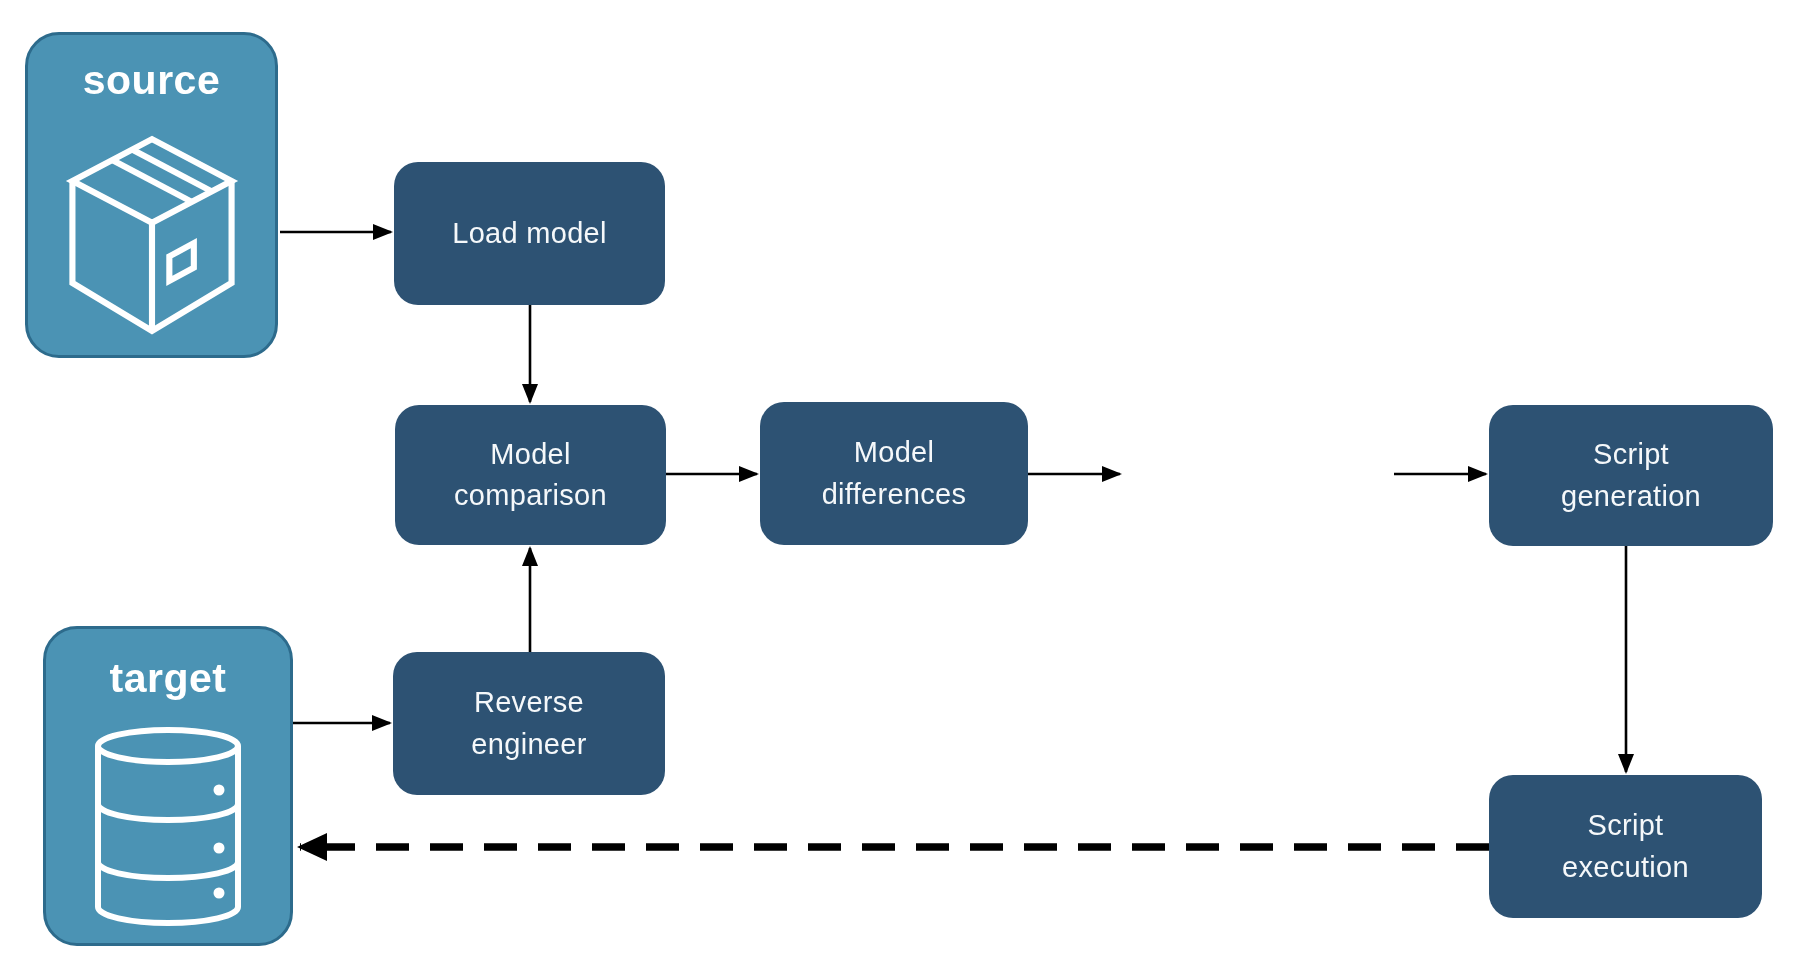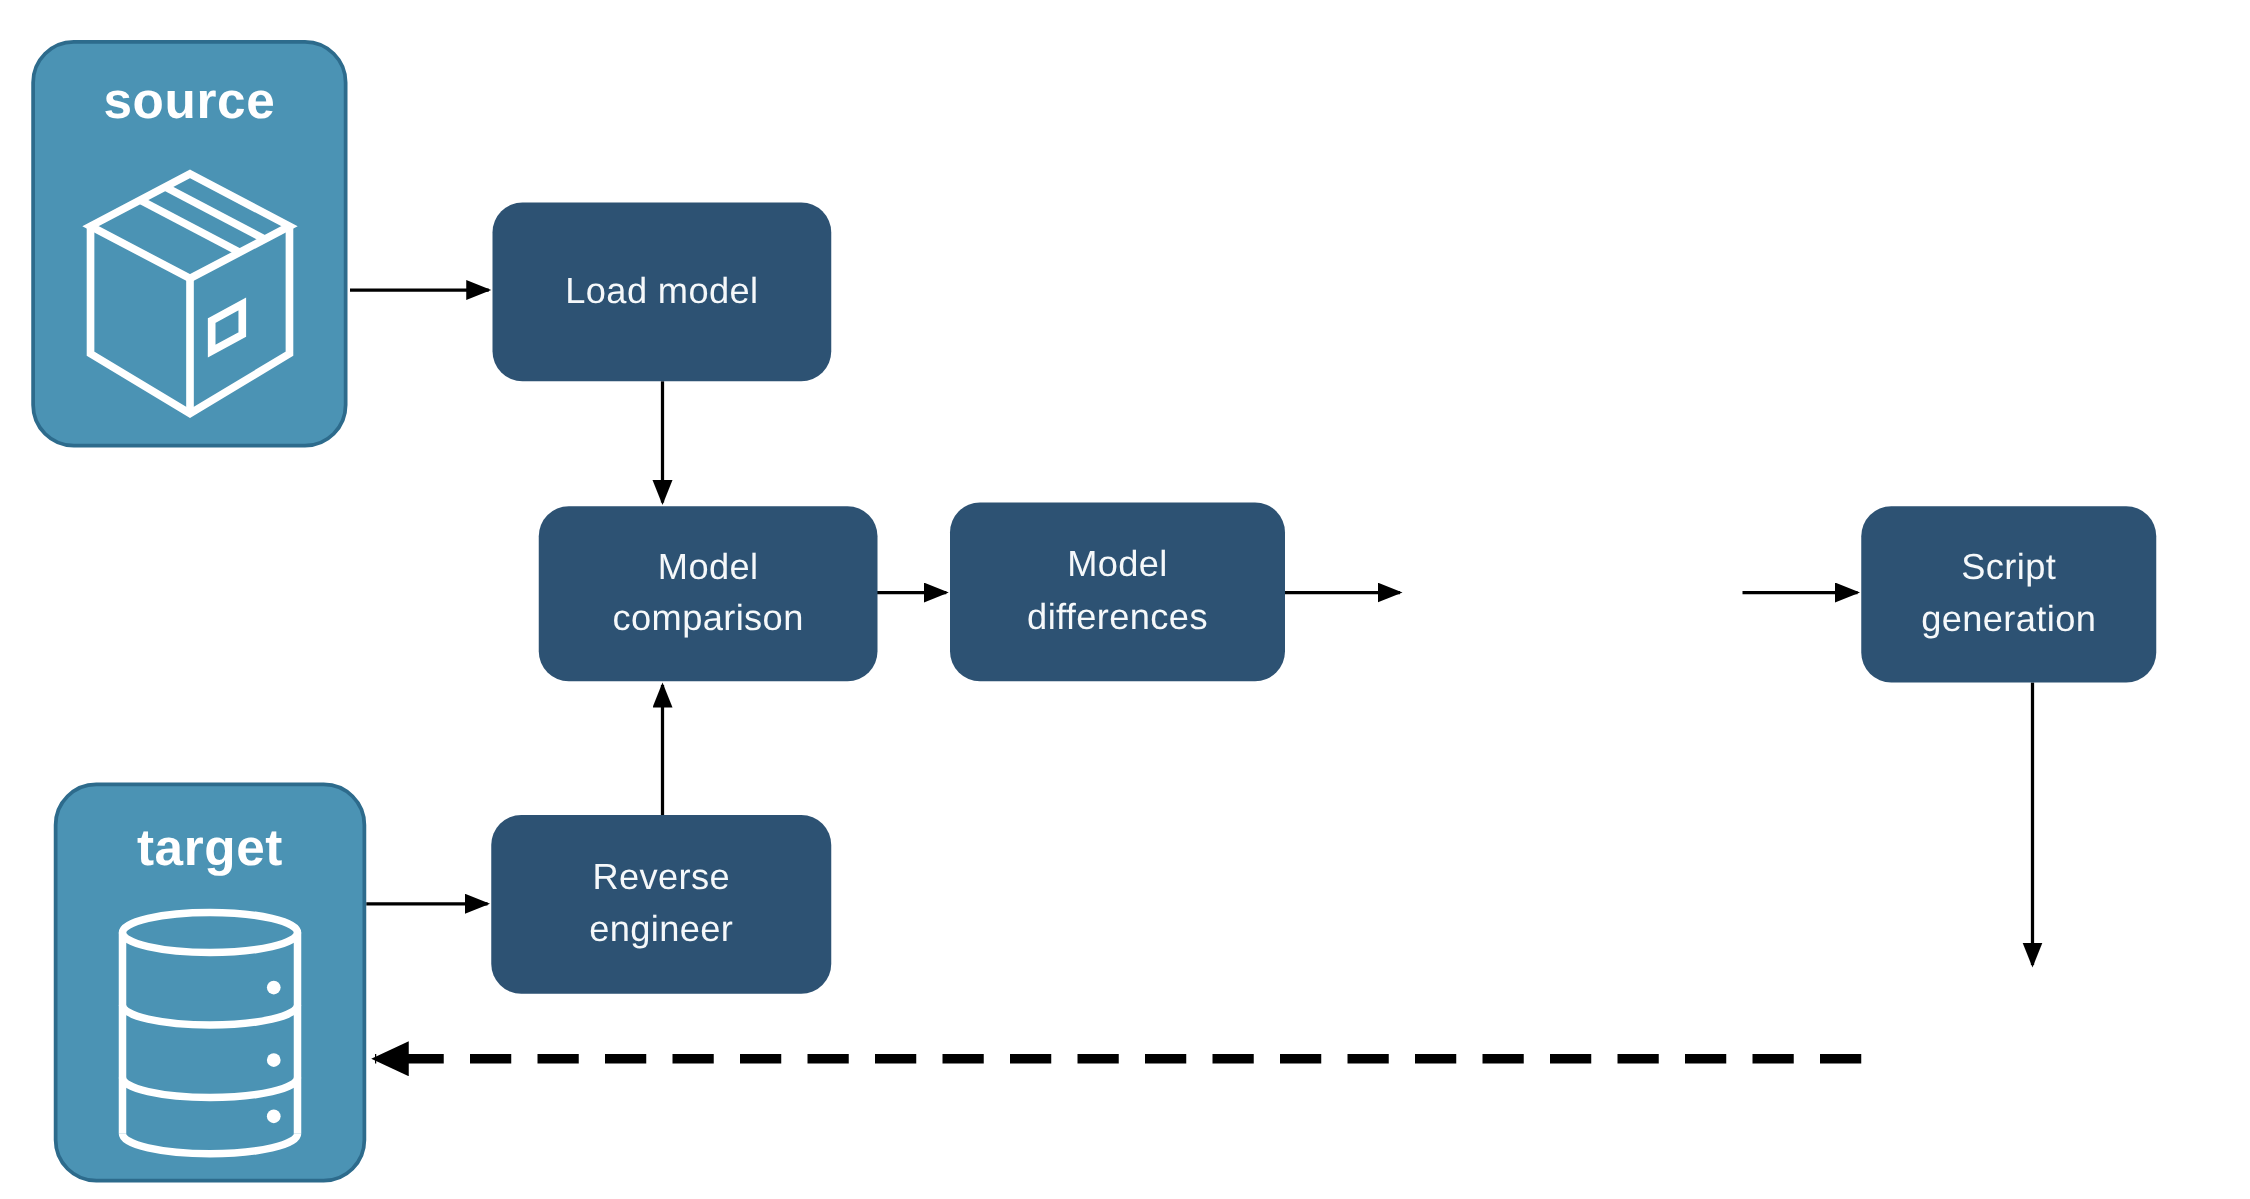--- a/index.html
+++ b/index.html
@@ -52,24 +52,24 @@
   }
   .endpoint .endpoint-label {
     font-size: 41px;
     font-weight: bold;
     letter-spacing: 0.5px;
   }
   
   .n-source      { left: 25px;   top: 32px;  width: 253px; height: 326px; padding-top: 22px; }
   .n-target      { left: 43px;   top: 626px; width: 250px; height: 320px; padding-top: 26px; }
   .n-load-model  { left: 394px;  top: 162px; width: 271px; height: 143px; }
-  .n-model-comparison  { left: 395px;  top: 405px; width: 271px; height: 140px; margin-left: 36px; }
+  .n-model-comparison  { left: 395px;  top: 405px; width: 271px; height: 140px; }
   .n-model-differences { left: 760px;  top: 402px; width: 268px; height: 143px; }
   .n-deployment-plan   { left: 1123px; top: 405px; width: 271px; height: 140px; }
-  .n-script-generation { left: 1489px; top: 405px; width: 236px; height: 141px; }
+  .n-script-generation { left: 1489px; top: 405px; width: 284px; height: 141px; }
   .n-reverse-engineer  { left: 393px;  top: 652px; width: 272px; height: 143px; }
   .n-script-execution  { left: 1489px; top: 775px; width: 273px; height: 143px; }
   .endpoint-icon { margin-top: 30px; }
   .flow {
     stroke: #000000;
     stroke-width: 2.6;
     fill: none;
   }
   .flow-dashed {
     stroke: #000000;
@@ -155,14 +155,17 @@
 
 
   <div class="node process n-script-generation">
     <div class="node-label">Script generation</div>
   </div>
 
   <div class="node process n-reverse-engineer">
     <div class="node-label">Reverse engineer</div>
   </div>
 
+  <div class="node process n-script-execution">
+    <div class="node-label">Script execution</div>
+  </div>
 
 </div>
 
 </body></html>

